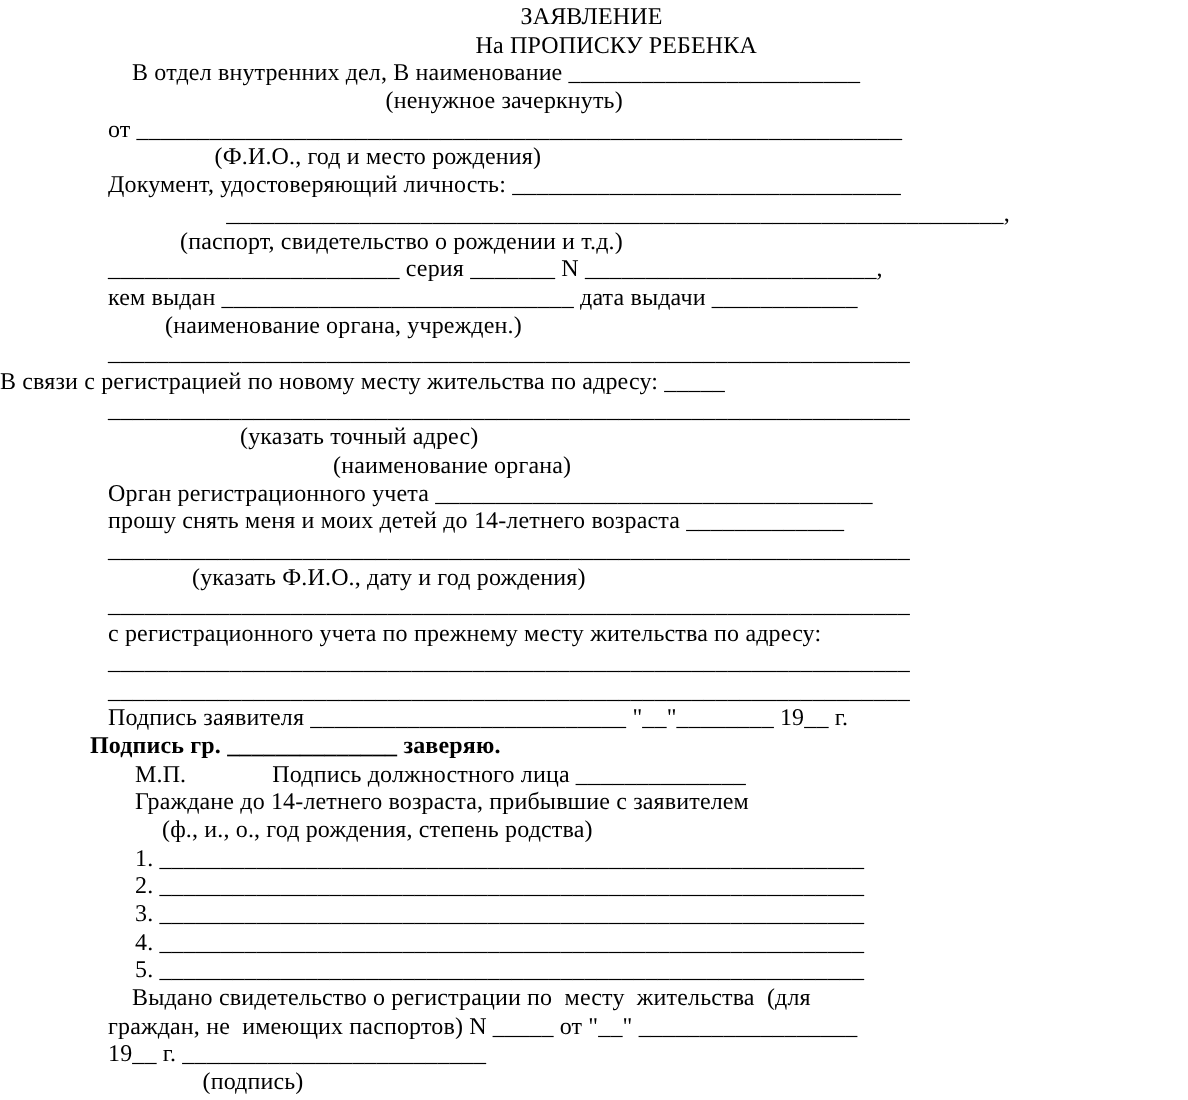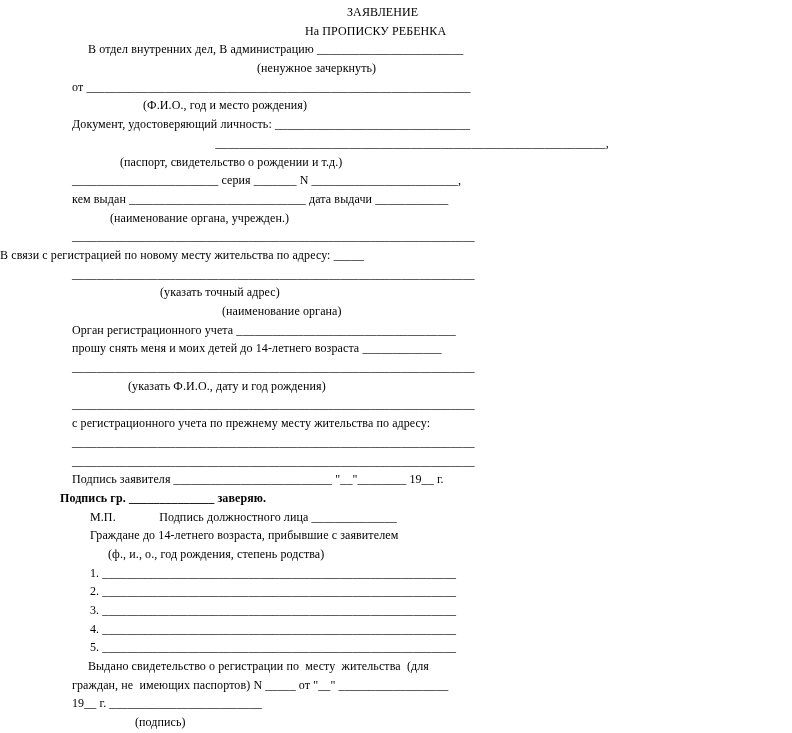--- a/index.html
+++ b/index.html
@@ -3,38 +3,38 @@
 <meta charset="utf-8">
 <style>
   * { margin: 0; padding: 0; box-sizing: border-box; }
   html, body { background: #ffffff; }
   .page {
     position: relative;
     width: 792px;
     height: 733px;
     overflow: hidden;
     font-family: "Liberation Serif", "DejaVu Serif", serif;
-    font-size: 12px;
+    font-size: 16px;
     padding-top: 3px;
   }
   .line {
     height: 18.7px;
     line-height: 18.7px;
     white-space: pre;
     letter-spacing: 0.1px;
   }
 </style>
 </head>
 <body>
 
 <div class="page" style="background: rgb(255, 255, 255); color: rgb(0, 0, 0);">
   <div>
       <div class="line" style="padding-left: 347px;">ЗАЯВЛЕНИЕ</div>
-      <div class="line" style="padding-left: 305px;">На ПРОПИСКУ РЕБЕНКА</div>
-      <div class="line" style="padding-left: 88px;">В отдел внутренних дел, В администрацию ________________________</div>
+      <div class="line" style="padding-left: 305px; margin-left: 12px;">На ПРОПИСКУ РЕБЕНКА</div>
+      <div class="line" style="padding-left: 88px;">В отдел внутренних дел, В наименование ________________________</div>
       <div class="line" style="padding-left: 257px;">(ненужное зачеркнуть)</div>
       <div class="line" style="padding-left: 72px;">от _______________________________________________________________</div>
       <div class="line" style="padding-left: 143px;">(Ф.И.О., год и место рождения)</div>
       <div class="line" style="padding-left: 72px;">Документ, удостоверяющий личность: ________________________________</div>
       <div class="line" style="padding-left: 32px; text-align: center;">________________________________________________________________,</div>
       <div class="line" style="padding-left: 120px;">(паспорт, свидетельство о рождении и т.д.)</div>
       <div class="line" style="padding-left: 72px;">________________________ серия _______ N ________________________,</div>
       <div class="line" style="padding-left: 72px;">кем выдан _____________________________ дата выдачи ____________</div>
       <div class="line" style="padding-left: 110px;">(наименование органа, учрежден.)</div>
       <div class="line" style="padding-left: 72px;">__________________________________________________________________</div>

